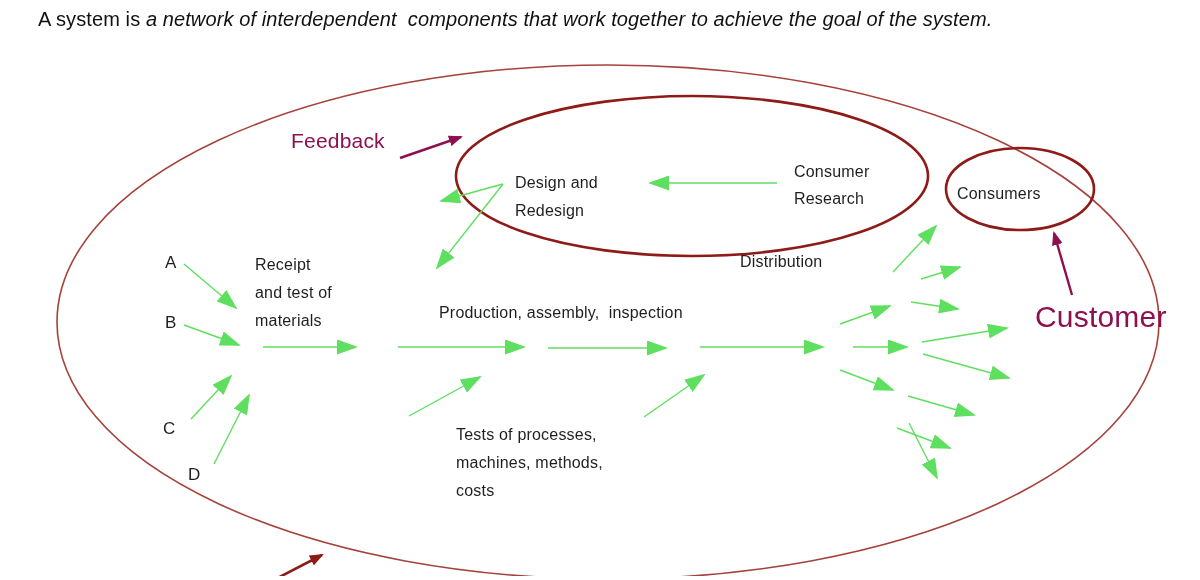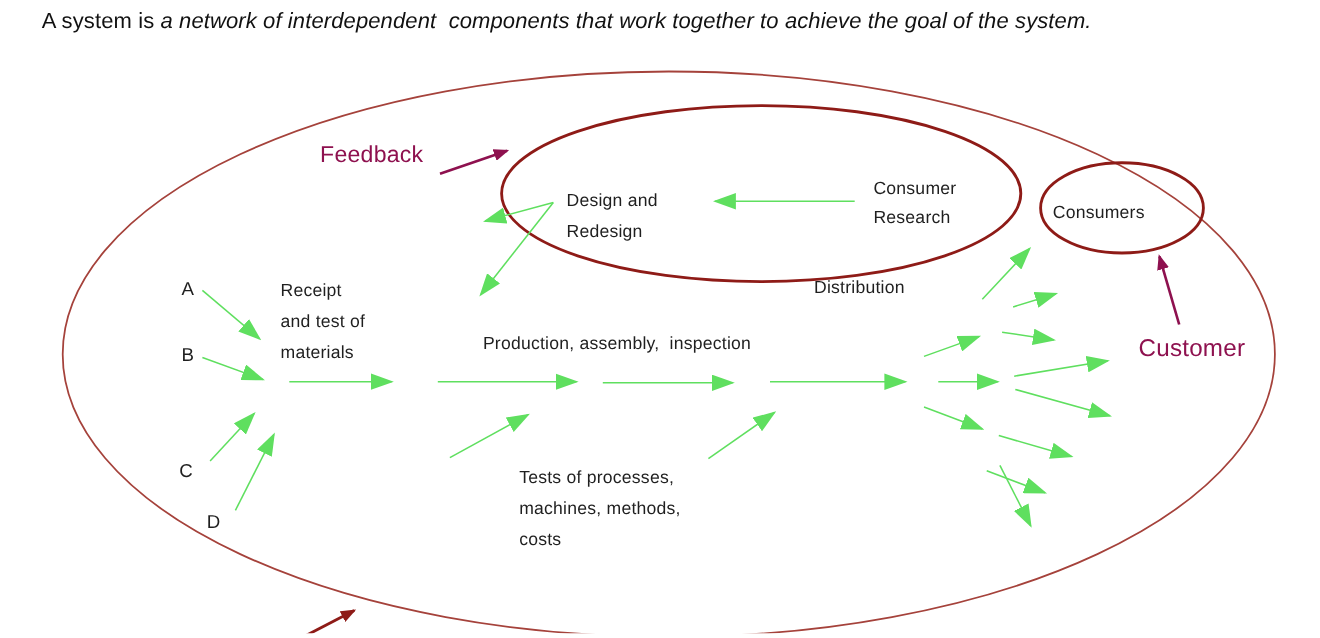--- a/index.html
+++ b/index.html
@@ -114,21 +114,21 @@
 and test of
 materials</div>
 
   <div class="lbl" style="left:794px;top:158px;line-height:27px;">Consumer
 Research</div>
 
   <div class="lbl single" style="left:957px;top:184px;">Consumers</div>
 
   <div class="lbl single" style="left:439px;top:303px;">Production, assembly, &nbsp;inspection</div>
 
-  <div class="lbl" style="left:472px;top:421px;">Tests of processes,
+  <div class="lbl" style="left:456px;top:421px;">Tests of processes,
 machines, methods,
 costs</div>
 
   <div class="lbl single" style="left:740px;top:252px;">Distribution</div>
 
-  <div class="accent" style="left:1024px;top:305px;font-size:22px;">Customer</div>
+  <div class="accent" style="left:1024px;top:305px;font-size:30px;">Customer</div>
 
 </div>
 
 </body></html>

